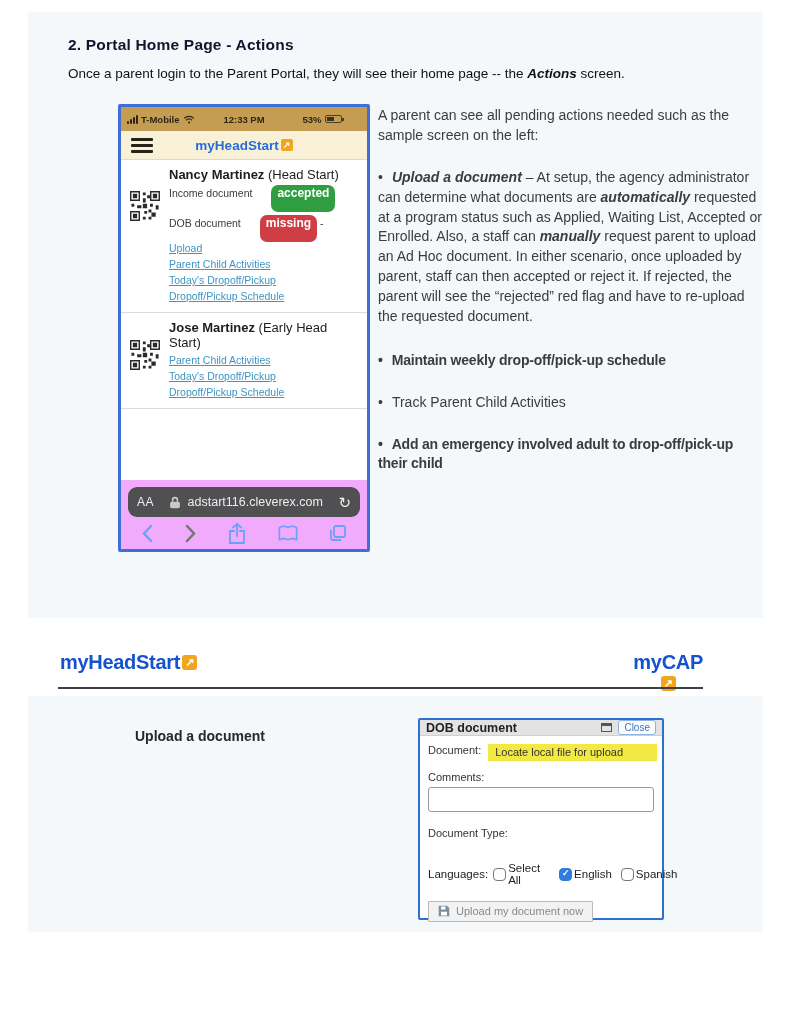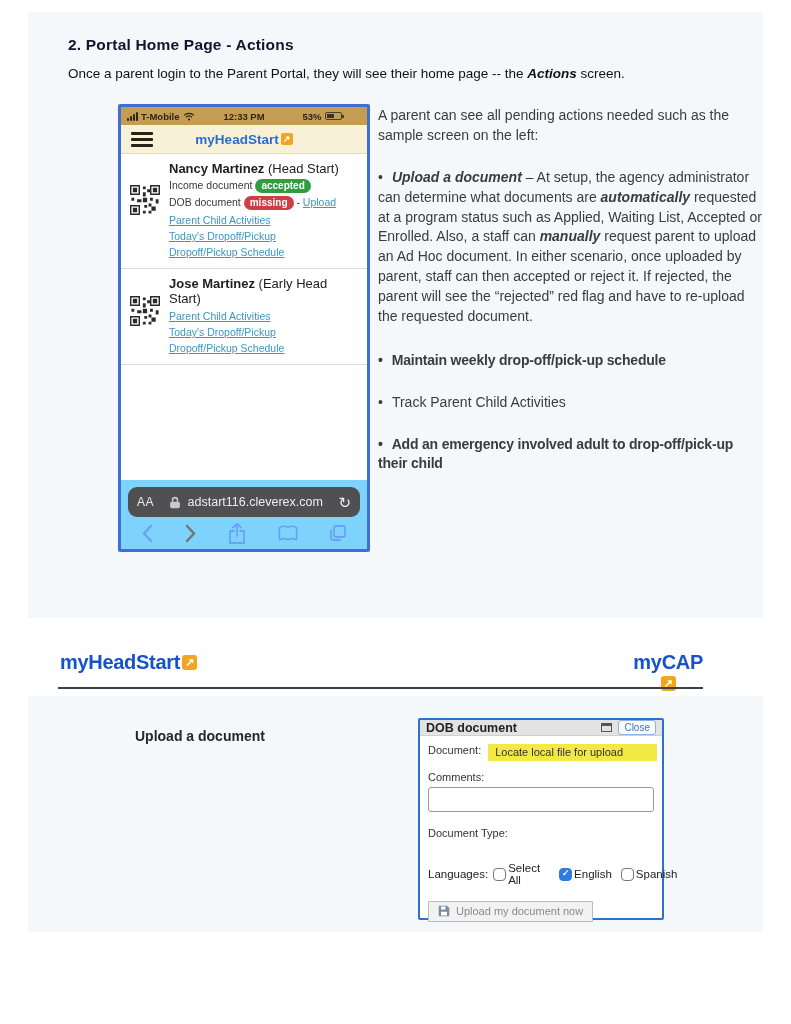--- a/index.html
+++ b/index.html
@@ -8,21 +8,21 @@
   .panel { position:absolute; background:#f4f8fb; }
   .panel1 { left:28px; top:12px; width:735px; height:606px; }
   .panel2 { left:28px; top:696px; width:735px; height:236px; }
 
   .doc-heading { position:absolute; left:40px; top:24px; font-size:15.5px; font-weight:bold; color:#14142e; letter-spacing:.2px; }
   .doc-intro { position:absolute; left:40px; top:54px; font-size:13.5px; color:#111; }
   .bi { font-weight:bold; font-style:italic; }
 
   
   .phone { position:absolute; left:90px; top:92px; width:252px; height:448px; border:3px solid #3f6ed5; background:#fff; display:flex; flex-direction:column; border-radius:2px; }
-  .status-bar { height:18px; background:#c49d52; display:flex; align-items:center; padding:0 6px; font-size:9.5px; font-weight:bold; color:#2e2715; }
+  .status-bar { height:24px; background:#c49d52; display:flex; align-items:center; padding:0 6px; font-size:9.5px; font-weight:bold; color:#2e2715; }
   .sb-left,.sb-right { display:flex; align-items:center; gap:3px; width:78px; }
   .sb-right { justify-content:center; }
   .sb-center { flex:1; text-align:center; }
   .signal { display:flex; align-items:flex-end; gap:1px; height:10px; }
   .signal i { width:2px; background:#2e2715; border-radius:1px; display:block; }
   .battery { width:17px; height:8px; border:1px solid #4a4028; border-radius:2px; position:relative; }
   .battery::after { content:""; position:absolute; left:1px; top:1px; bottom:1px; width:53%; background:#3b3322; }
   .battery::before { content:""; position:absolute; right:-3px; top:2px; width:2px; height:3px; background:#4a4028; }
 
   .app-header { height:29px; background:#f8f1d8; border-bottom:1px solid #e3dabb; position:relative; display:flex; align-items:center; justify-content:center; }
@@ -31,28 +31,28 @@
   .app-logo { font-size:13.5px; font-weight:bold; color:#2b6cd4; display:inline-flex; align-items:center; gap:2px; }
   .logo-arrow { display:inline-block; width:12px; height:12px; background:#f2a51f; border-radius:2px; color:#fff; font-size:9px; line-height:12px; text-align:center; font-weight:bold; }
   .logo-arrow::after { content:"\2197"; }
 
   .child-card { display:flex; gap:9px; padding:7px 8px 6px 9px; }
   .qr { flex:0 0 30px; }
   .child-info { flex:1; }
   .child-name { font-size:13px; color:#1d1d1d; margin-bottom:3px; }
   .child-name b { font-weight:bold; }
   .doc-line { font-size:10.5px; color:#3a3a3a; margin:3px 0; }
-  .badge { display:inline-block; font-size:10px; font-weight:bold; color:#fff; padding:1px 6px 2px; border-radius:7px; }
+  .badge { display:inline-block; font-size:12px; font-weight:bold; color:#fff; padding:1px 6px 12px; border-radius:7px;margin-left:16px; }
   .badge.green { background:#2f9e41; }
   .badge.red { background:#cf3d45; }
   .plink { display:block; font-size:10.5px; color:#3c96c5; text-decoration:underline; margin:4px 0; cursor:pointer; }
   .divider { height:1px; background:#dcdcdc; }
   .phone-spacer { flex:1; background:#fff; }
 
-  .safari { background:#7dd3fc; padding:7px 7px 3px; }
+  .safari { background:#f0abfc; padding:7px 7px 3px; }
   .url-pill { height:30px; background:#505052; border-radius:9px; display:flex; align-items:center; padding:0 9px; color:#ededed; }
   .aa { font-size:12px; letter-spacing:.5px; }
   .url-center { flex:1; display:flex; align-items:center; justify-content:center; gap:8px; font-size:12.5px; }
   .reload { font-size:15px; color:#ededed; line-height:1; }
   .nav-row { display:flex; justify-content:space-between; align-items:center; padding:6px 13px 2px; }
   .nav-row svg { display:block; }
 
   
   .right-col { position:absolute; left:350px; top:94px; width:388px; font-size:14px; color:#3c3c3c; line-height:1.42; }
   .rc-intro { margin-bottom:22px; }

